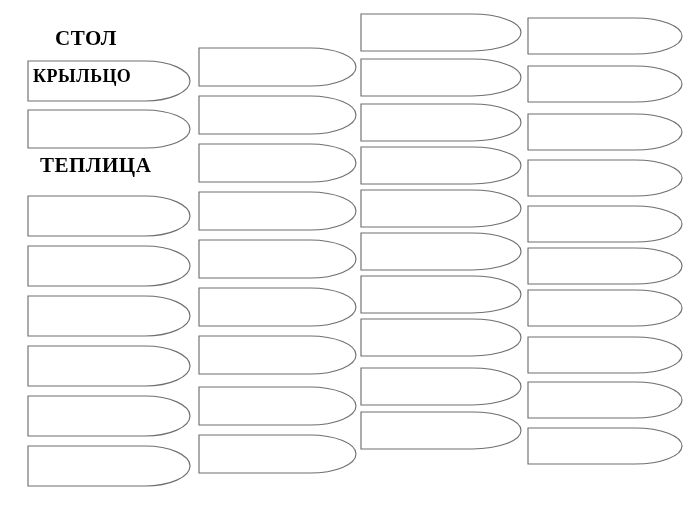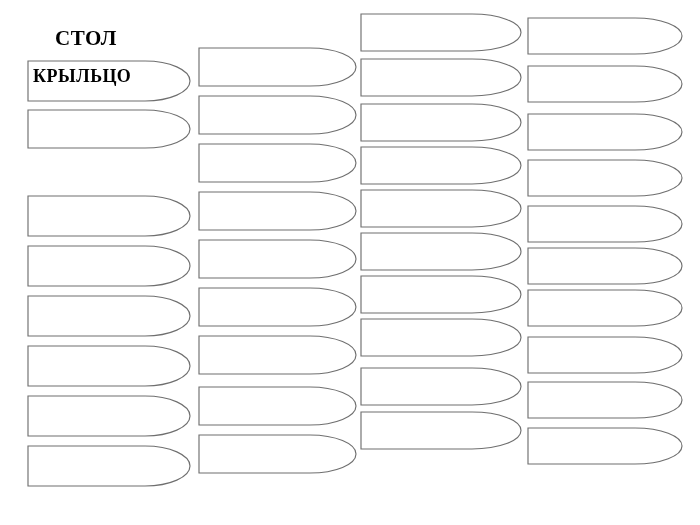--- a/index.html
+++ b/index.html
@@ -102,14 +102,15 @@
         <path d="M 528 337 L 635 337 A 47 18 0 0 1 635 373 L 528 373 Z" class="bed-shape" fill="#ffffff" stroke="#6f6f6f" stroke-width="1.15"></path>
         <path d="M 528 382 L 635 382 A 47 18 0 0 1 635 418 L 528 418 Z" class="bed-shape" fill="#ffffff" stroke="#6f6f6f" stroke-width="1.15"></path>
         <path d="M 528 428 L 635 428 A 47 18 0 0 1 635 464 L 528 464 Z" class="bed-shape" fill="#ffffff" stroke="#6f6f6f" stroke-width="1.15"></path>
       </g>
   </svg>
 
   <div class="plan-label" id="label-stol" style="left: 55px; top: 28px; font-size: 21px; color: rgb(0, 0, 0);">СТОЛ</div>
 
   <div class="plan-label" id="label-krylco" style="left: 33px; top: 67px; font-size: 18px; color: rgb(0, 0, 0);">КРЫЛЬЦО</div>
 
+  <div class="plan-label" id="label-teplica" style="left: 40px; top: 155px; font-size: 21px; color: rgb(0, 0, 0);">ТЕПЛИЦА</div>
 
 </div>
 
 </body></html>

